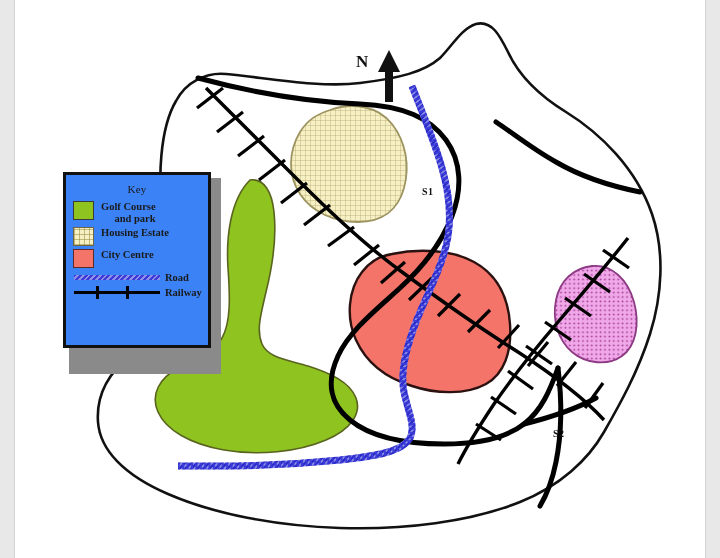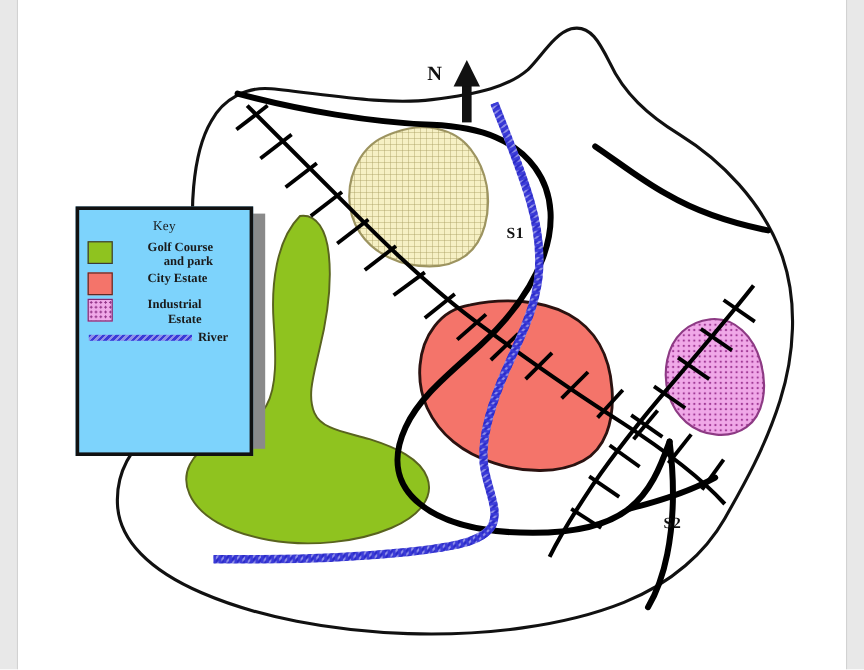--- a/index.html
+++ b/index.html
@@ -62,42 +62,41 @@
     top: 6px;
     width: 152px;
     height: 196px;
     background: #8a8a8a;
   }
   #key-panel {
     position: absolute;
     left: 0;
     top: 0;
     width: 148px;
-    height: 208px;
-    background: #7dd3fc;
+    height: 176px;
+    background: #3b82f6;
     border: 3px solid #111111;
     box-sizing: border-box;
   }
   #key-title {
     text-align: center;
     font-size: 11px;
     color: #1a1a1a;
     margin-top: 8px;
     letter-spacing: .2px;
   }
   .key-rows {
     position: relative;
     margin-top: 5px;
     padding: 0 7px;
   }
   .key-row {
     display: flex;
     align-items: flex-start;
     margin-bottom: 2px;
-    gap: 22px;
   }
   .swatch {
     width: 21px;
     height: 19px;
     flex: 0 0 21px;
     border: 1.5px solid #3a3a3a;
     box-sizing: border-box;
     margin-top: 1px;
   }
   .sw-golf {
@@ -181,21 +180,21 @@
     font-weight: bold;
     margin-left: 5px;
   }
 
   
   .map-note {
     position: absolute;
     font-family: "Liberation Serif", serif;
     font-weight: bold;
     color: #111111;
-    font-size: 13px;
+    font-size: 10px;
     letter-spacing: .5px;
   }
   #label-s1 { left: 422px; top: 186px; }
   #label-s2 { left: 553px; top: 428px; }
   #label-n  { left: 356px; top: 52px; font-size: 17px; }
 </style>
 </head>
 <body>
 
 <div id="page">
@@ -399,40 +398,46 @@
       <div class="key-rows">
 
         <div class="key-row">
           <div class="swatch sw-golf"></div>
           <div class="key-label">
             <span>Golf Course</span>
             <span class="sub">and park</span>
           </div>
         </div>
 
+        <div class="key-row">
+          <div class="swatch sw-housing"></div>
+          <div class="key-label">Housing Estate</div>
+        </div>
 
         <div class="key-row">
           <div class="swatch sw-city"></div>
-          <div class="key-label">City Estate</div>
+          <div class="key-label">City Centre</div>
         </div>
 
-        <div class="key-row">
-          <div class="swatch sw-industrial"></div>
-          <div class="key-label">
-            <span>Industrial</span>
-            <span class="sub">Estate</span>
-          </div>
-        </div>
 
         <div class="key-line-row">
           <div class="line-sample">
             <div class="line-river"></div>
           </div>
-          <div class="line-label">River</div>
+          <div class="line-label">Road</div>
         </div>
 
 
+        <div class="key-line-row">
+          <div class="line-sample">
+            <div class="line-rail">
+              <div class="rail-tick" style="left:22px"></div>
+              <div class="rail-tick" style="left:52px"></div>
+            </div>
+          </div>
+          <div class="line-label">Railway</div>
+        </div>
 
       </div>
     </div>
   </div>
 
 </div>
 
 </body></html>

